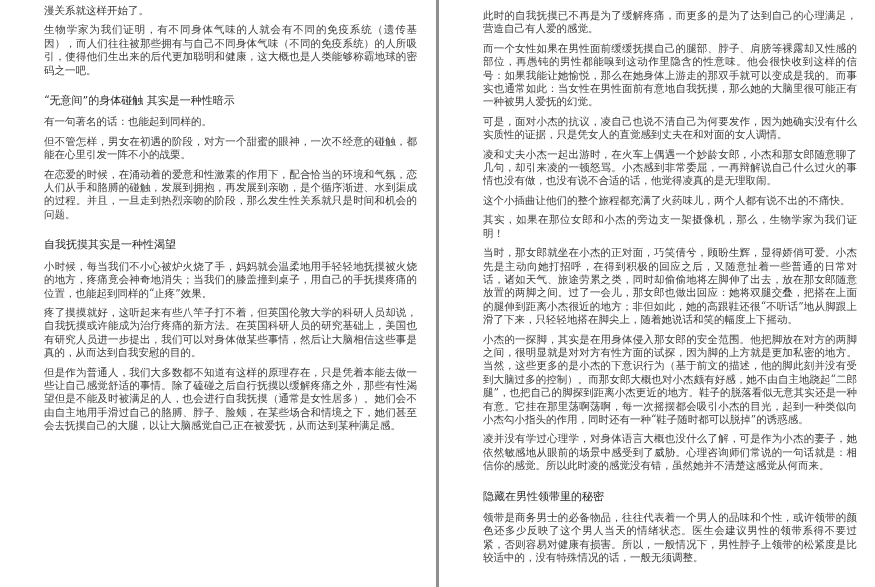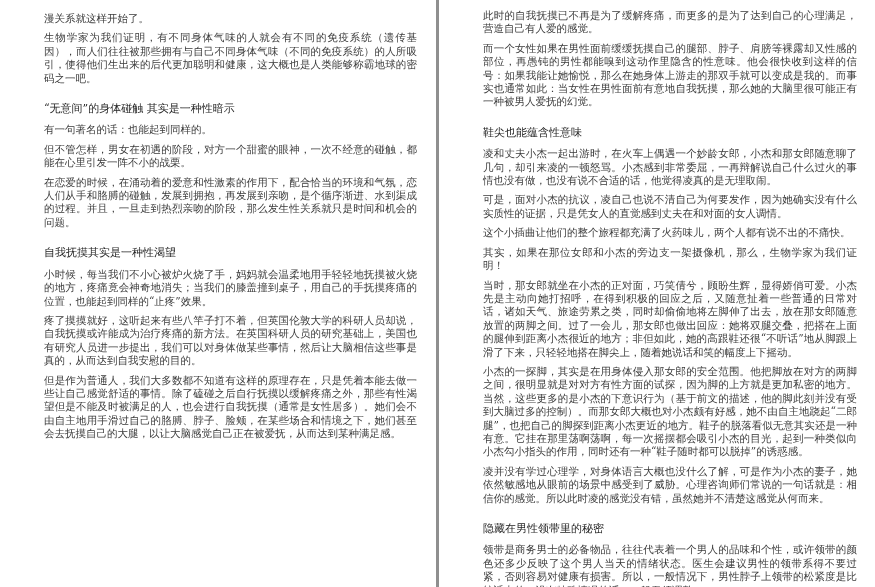--- a/index.html
+++ b/index.html
@@ -20,21 +20,21 @@
     background: #ffffff;
   }
   .page {
     box-sizing: border-box;
     background: #ffffff;
     height: 587px;
     overflow: hidden;
   }
   .page-left {
     width: 436px;
-    padding: 12px 19px 0 44px;
+    padding: 4px 19px 0 44px;
   }
   .page-right {
     width: 436px;
     padding: 9px 18px 0 44px;
   }
   .divider {
     flex: none;
     width: 3px;
     height: 587px;
     background: #8f8f8f;
@@ -76,23 +76,22 @@
         <p class="paragraph">小时候，每当我们不小心被炉火烧了手，妈妈就会温柔地用手轻轻地抚摸被火烧的地方，疼痛竟会神奇地消失；当我们的膝盖撞到桌子，用自己的手抚摸疼痛的位置，也能起到同样的“止疼”效果。</p>
         <p class="paragraph">疼了摸摸就好，这听起来有些八竿子打不着，但英国伦敦大学的科研人员却说，自我抚摸或许能成为治疗疼痛的新方法。在英国科研人员的研究基础上，美国也有研究人员进一步提出，我们可以对身体做某些事情，然后让大脑相信这些事是真的，从而达到自我安慰的目的。</p>
         <p class="paragraph">但是作为普通人，我们大多数都不知道有这样的原理存在，只是凭着本能去做一些让自己感觉舒适的事情。除了磕碰之后自行抚摸以缓解疼痛之外，那些有性渴望但是不能及时被满足的人，也会进行自我抚摸（通常是女性居多）。她们会不由自主地用手滑过自己的胳膊、脖子、脸颊，在某些场合和情境之下，她们甚至会去抚摸自己的大腿，以让大脑感觉自己正在被爱抚，从而达到某种满足感。</p>
       </div>
   </div>
   <div class="divider"></div>
   <div class="page page-right">
     <div class="page-content">
         <p class="paragraph">此时的自我抚摸已不再是为了缓解疼痛，而更多的是为了达到自己的心理满足，营造自己有人爱的感觉。</p>
         <p class="paragraph">而一个女性如果在男性面前缓缓抚摸自己的腿部、脖子、肩膀等裸露却又性感的部位，再愚钝的男性都能嗅到这动作里隐含的性意味。他会很快收到这样的信号：如果我能让她愉悦，那么在她身体上游走的那双手就可以变成是我的。而事实也通常如此：当女性在男性面前有意地自我抚摸，那么她的大脑里很可能正有一种被男人爱抚的幻觉。</p>
-        <h2 class="heading">鞋尖也能蕴含性意味</h2>
+        <p class="paragraph">可是，面对小杰的抗议，凌自己也说不清自己为何要发作，因为她确实没有什么实质性的证据，只是凭女人的直觉感到丈夫在和对面的女人调情。</p>
         <p class="paragraph">凌和丈夫小杰一起出游时，在火车上偶遇一个妙龄女郎，小杰和那女郎随意聊了几句，却引来凌的一顿怒骂。小杰感到非常委屈，一再辩解说自己什么过火的事情也没有做，也没有说不合适的话，他觉得凌真的是无理取闹。</p>
-        <p class="paragraph">可是，面对小杰的抗议，凌自己也说不清自己为何要发作，因为她确实没有什么实质性的证据，只是凭女人的直觉感到丈夫在和对面的女人调情。</p>
         <p class="paragraph">这个小插曲让他们的整个旅程都充满了火药味儿，两个人都有说不出的不痛快。</p>
         <p class="paragraph">其实，如果在那位女郎和小杰的旁边支一架摄像机，那么，生物学家为我们证明！</p>
         <p class="paragraph">当时，那女郎就坐在小杰的正对面，巧笑倩兮，顾盼生辉，显得娇俏可爱。小杰先是主动向她打招呼，在得到积极的回应之后，又随意扯着一些普通的日常对话，诸如天气、旅途劳累之类，同时却偷偷地将左脚伸了出去，放在那女郎随意放置的两脚之间。过了一会儿，那女郎也做出回应：她将双腿交叠，把搭在上面的腿伸到距离小杰很近的地方；非但如此，她的高跟鞋还很“不听话”地从脚跟上滑了下来，只轻轻地搭在脚尖上，随着她说话和笑的幅度上下摇动。</p>
         <p class="paragraph">小杰的一探脚，其实是在用身体侵入那女郎的安全范围。他把脚放在对方的两脚之间，很明显就是对对方有性方面的试探，因为脚的上方就是更加私密的地方。当然，这些更多的是小杰的下意识行为（基于前文的描述，他的脚此刻并没有受到大脑过多的控制）。而那女郎大概也对小杰颇有好感，她不由自主地跷起“二郎腿”，也把自己的脚探到距离小杰更近的地方。鞋子的脱落看似无意其实还是一种有意。它挂在那里荡啊荡啊，每一次摇摆都会吸引小杰的目光，起到一种类似向小杰勾小指头的作用，同时还有一种“鞋子随时都可以脱掉”的诱惑感。</p>
         <p class="paragraph">凌并没有学过心理学，对身体语言大概也没什么了解，可是作为小杰的妻子，她依然敏感地从眼前的场景中感受到了威胁。心理咨询师们常说的一句话就是：相信你的感觉。所以此时凌的感觉没有错，虽然她并不清楚这感觉从何而来。</p>
         <h2 class="heading">隐藏在男性领带里的秘密</h2>
         <p class="paragraph">领带是商务男士的必备物品，往往代表着一个男人的品味和个性，或许领带的颜色还多少反映了这个男人当天的情绪状态。医生会建议男性的领带系得不要过紧，否则容易对健康有损害。所以，一般情况下，男性脖子上领带的松紧度是比较适中的，没有特殊情况的话，一般无须调整。</p>
       </div>
   </div>
 </div>

